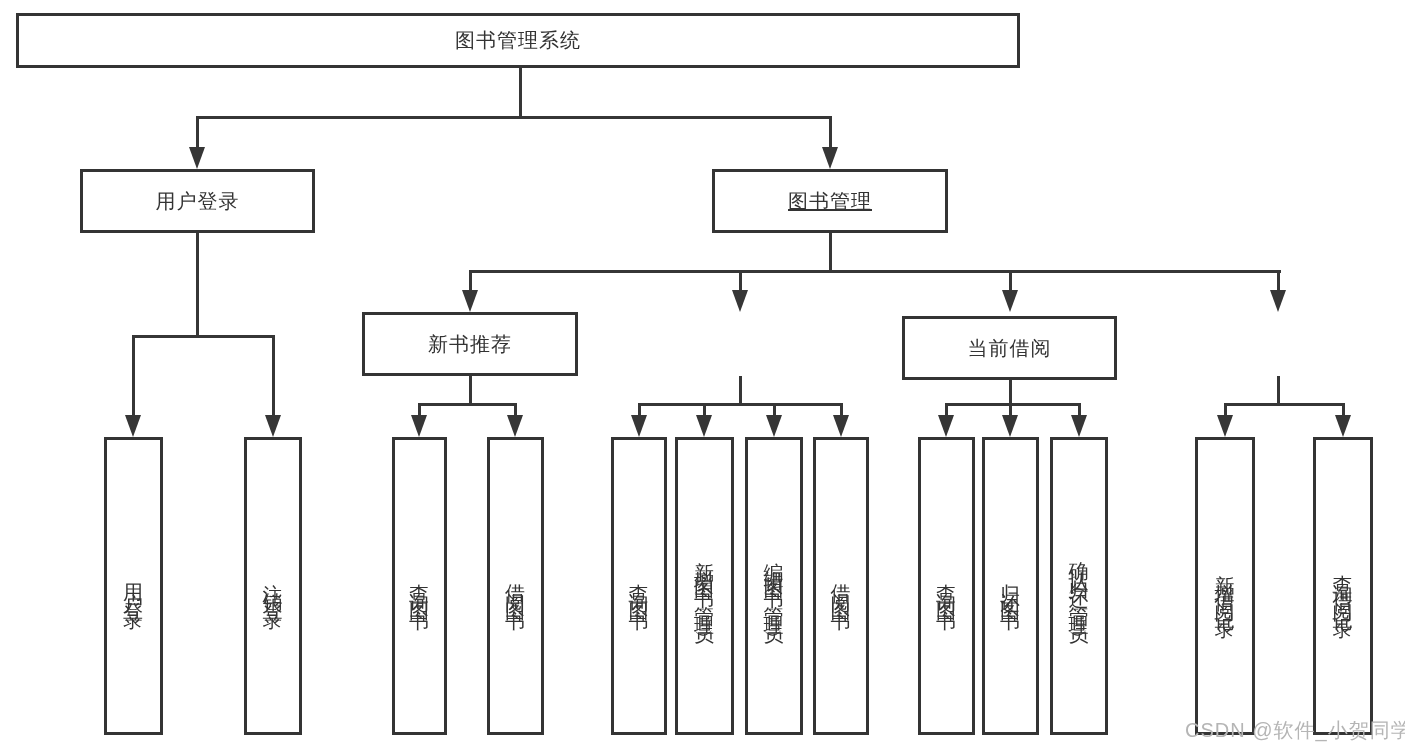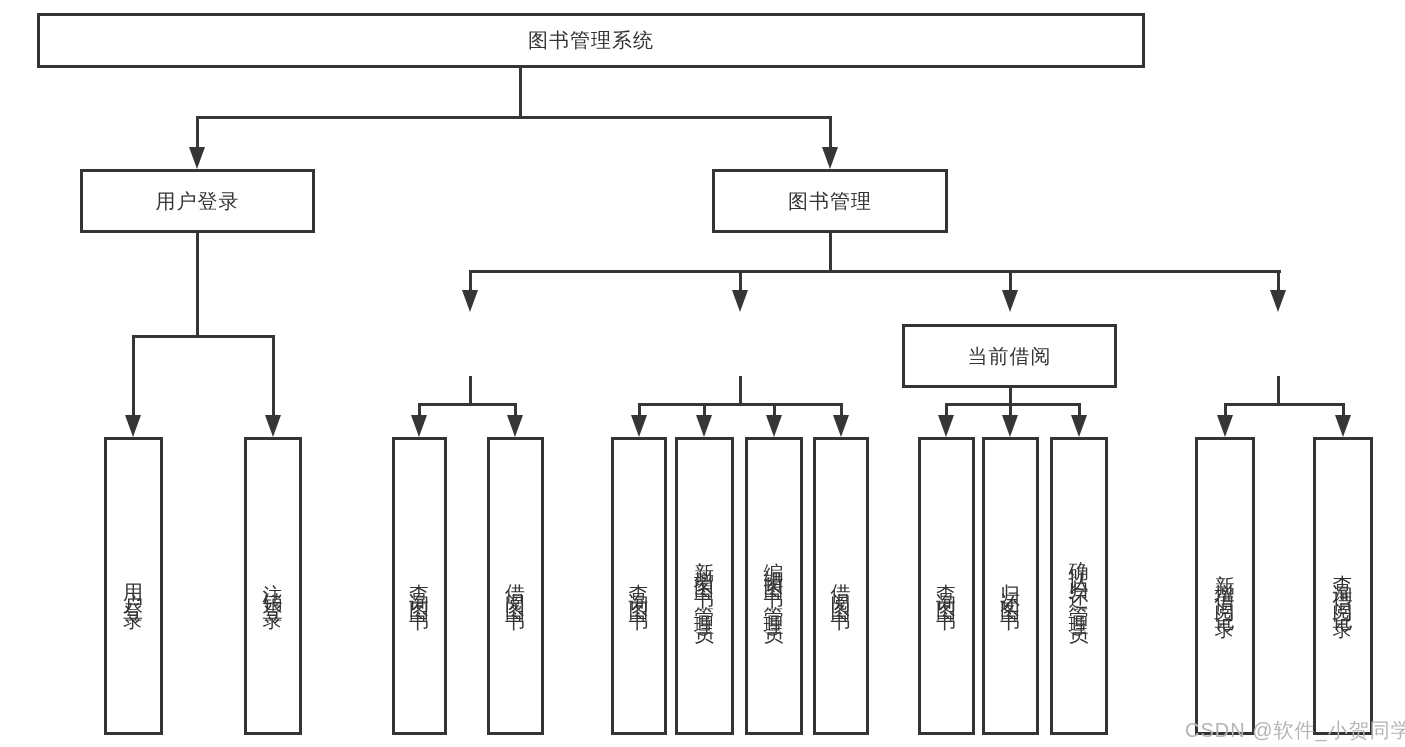--- a/index.html
+++ b/index.html
@@ -61,35 +61,35 @@
     letter-spacing: 1px;
     white-space: nowrap;
     z-index: 5;
   }
 </style>
 </head>
 <body>
 
 <div class="canvas">
 
-  <div class="box" style="left:37px; top:13px; width:1108px; height:55px;">
+  <div class="box" style="left:16px; top:13px; width:1004px; height:55px;">
     <span>图书管理系统</span>
   </div>
 
   <div class="vline" style="left:519px; top:68px; height:50px;"></div>
   <div class="hline" style="left:196px; top:116px; width:636px;"></div>
   <div class="vline" style="left:196px; top:116px; height:33px;"></div>
   <div class="arrow" style="left:189px; top:147px;"></div>
   <div class="vline" style="left:829px; top:116px; height:33px;"></div>
   <div class="arrow" style="left:822px; top:147px;"></div>
 
   <div class="box" style="left:80px; top:169px; width:235px; height:64px;">
     <span>用户登录</span>
   </div>
-  <div class="box" style="left:712px; top:169px; width:236px; height:64px;">
+  <div class="box" style="left:712px; top:169px; width:236px; height:64px;text-decoration:underline;">
     <span>图书管理</span>
   </div>
 
   <div class="vline" style="left:196px; top:233px; height:104px;"></div>
   <div class="hline" style="left:132px; top:335px; width:143px;"></div>
   <div class="vline" style="left:132px; top:335px; height:82px;"></div>
   <div class="arrow" style="left:125px; top:415px;"></div>
   <div class="vline" style="left:272px; top:335px; height:82px;"></div>
   <div class="arrow" style="left:265px; top:415px;"></div>
 
@@ -97,21 +97,24 @@
   <div class="hline" style="left:469px; top:270px; width:812px;"></div>
   <div class="vline" style="left:469px; top:270px; height:22px;"></div>
   <div class="arrow" style="left:462px; top:290px;"></div>
   <div class="vline" style="left:739px; top:270px; height:22px;"></div>
   <div class="arrow" style="left:732px; top:290px;"></div>
   <div class="vline" style="left:1009px; top:270px; height:22px;"></div>
   <div class="arrow" style="left:1002px; top:290px;"></div>
   <div class="vline" style="left:1277px; top:270px; height:22px;"></div>
   <div class="arrow" style="left:1270px; top:290px;"></div>
 
-  <div class="box" style="left:902px; top:324px; width:215px; height:64px;text-align:center;">
+  <div class="box" style="left:362px; top:312px; width:216px; height:64px;">
+    <span>新书推荐</span>
+  </div>
+  <div class="box" style="left:902px; top:316px; width:215px; height:64px;text-align:center;">
     <span>当前借阅</span>
   </div>
 
   <div class="vline" style="left:469px; top:376px; height:29px;"></div>
   <div class="hline" style="left:418px; top:403px; width:99px;"></div>
   <div class="vline" style="left:418px; top:403px; height:14px;"></div>
   <div class="arrow" style="left:411px; top:415px;"></div>
   <div class="vline" style="left:514px; top:403px; height:14px;"></div>
   <div class="arrow" style="left:507px; top:415px;"></div>
 

